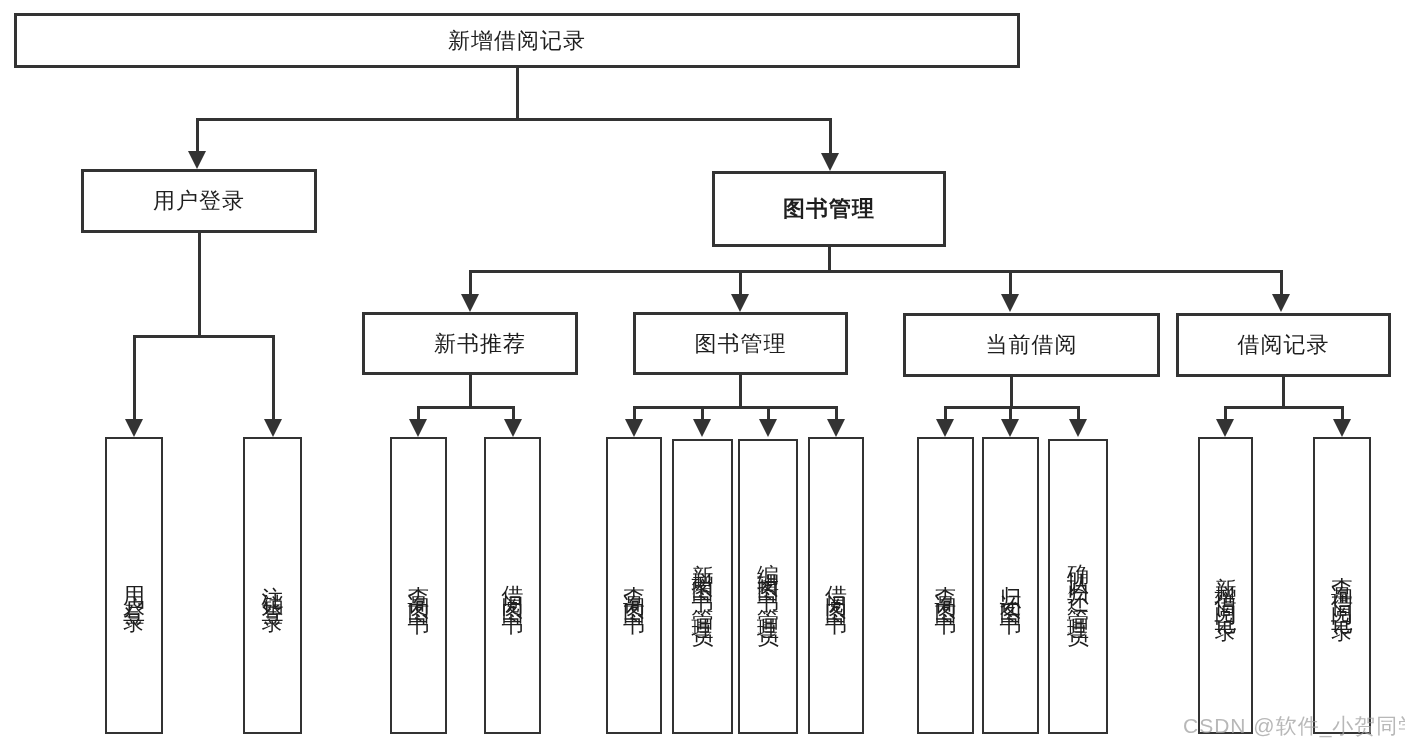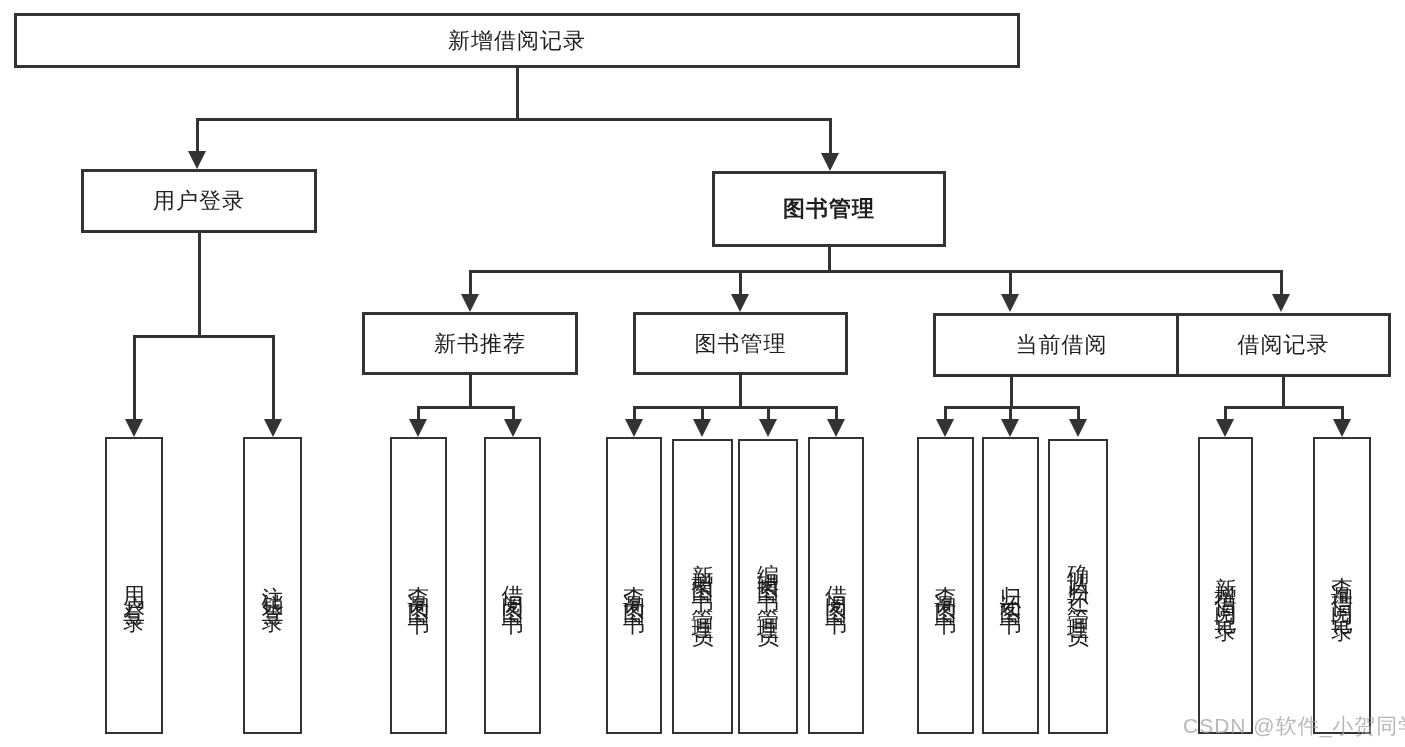--- a/index.html
+++ b/index.html
@@ -102,21 +102,21 @@
   <div class="ar" style="left:1001px; top:294px;"></div>
   <div class="vl" style="left:1280px; top:270px; height:26px;"></div>
   <div class="ar" style="left:1272px; top:294px;"></div>
 
   <div class="node" style="left:362px; top:312px; width:216px; height:63px;padding-left:20px;">
     <span>新书推荐</span>
   </div>
   <div class="node" style="left:633px; top:312px; width:215px; height:63px;">
     <span>图书管理</span>
   </div>
-  <div class="node" style="left:903px; top:313px; width:257px; height:64px;margin-left:30px;">
+  <div class="node" style="left:903px; top:313px; width:257px; height:64px;">
     <span>当前借阅</span>
   </div>
   <div class="node" style="left:1176px; top:313px; width:215px; height:64px;">
     <span>借阅记录</span>
   </div>
 
   <div class="vl" style="left:469px; top:375px; height:33px;"></div>
   <div class="hl" style="left:417px; top:406px; width:98px;"></div>
   <div class="vl" style="left:417px; top:406px; height:16px;"></div>
   <div class="ar" style="left:409px; top:419px;"></div>

